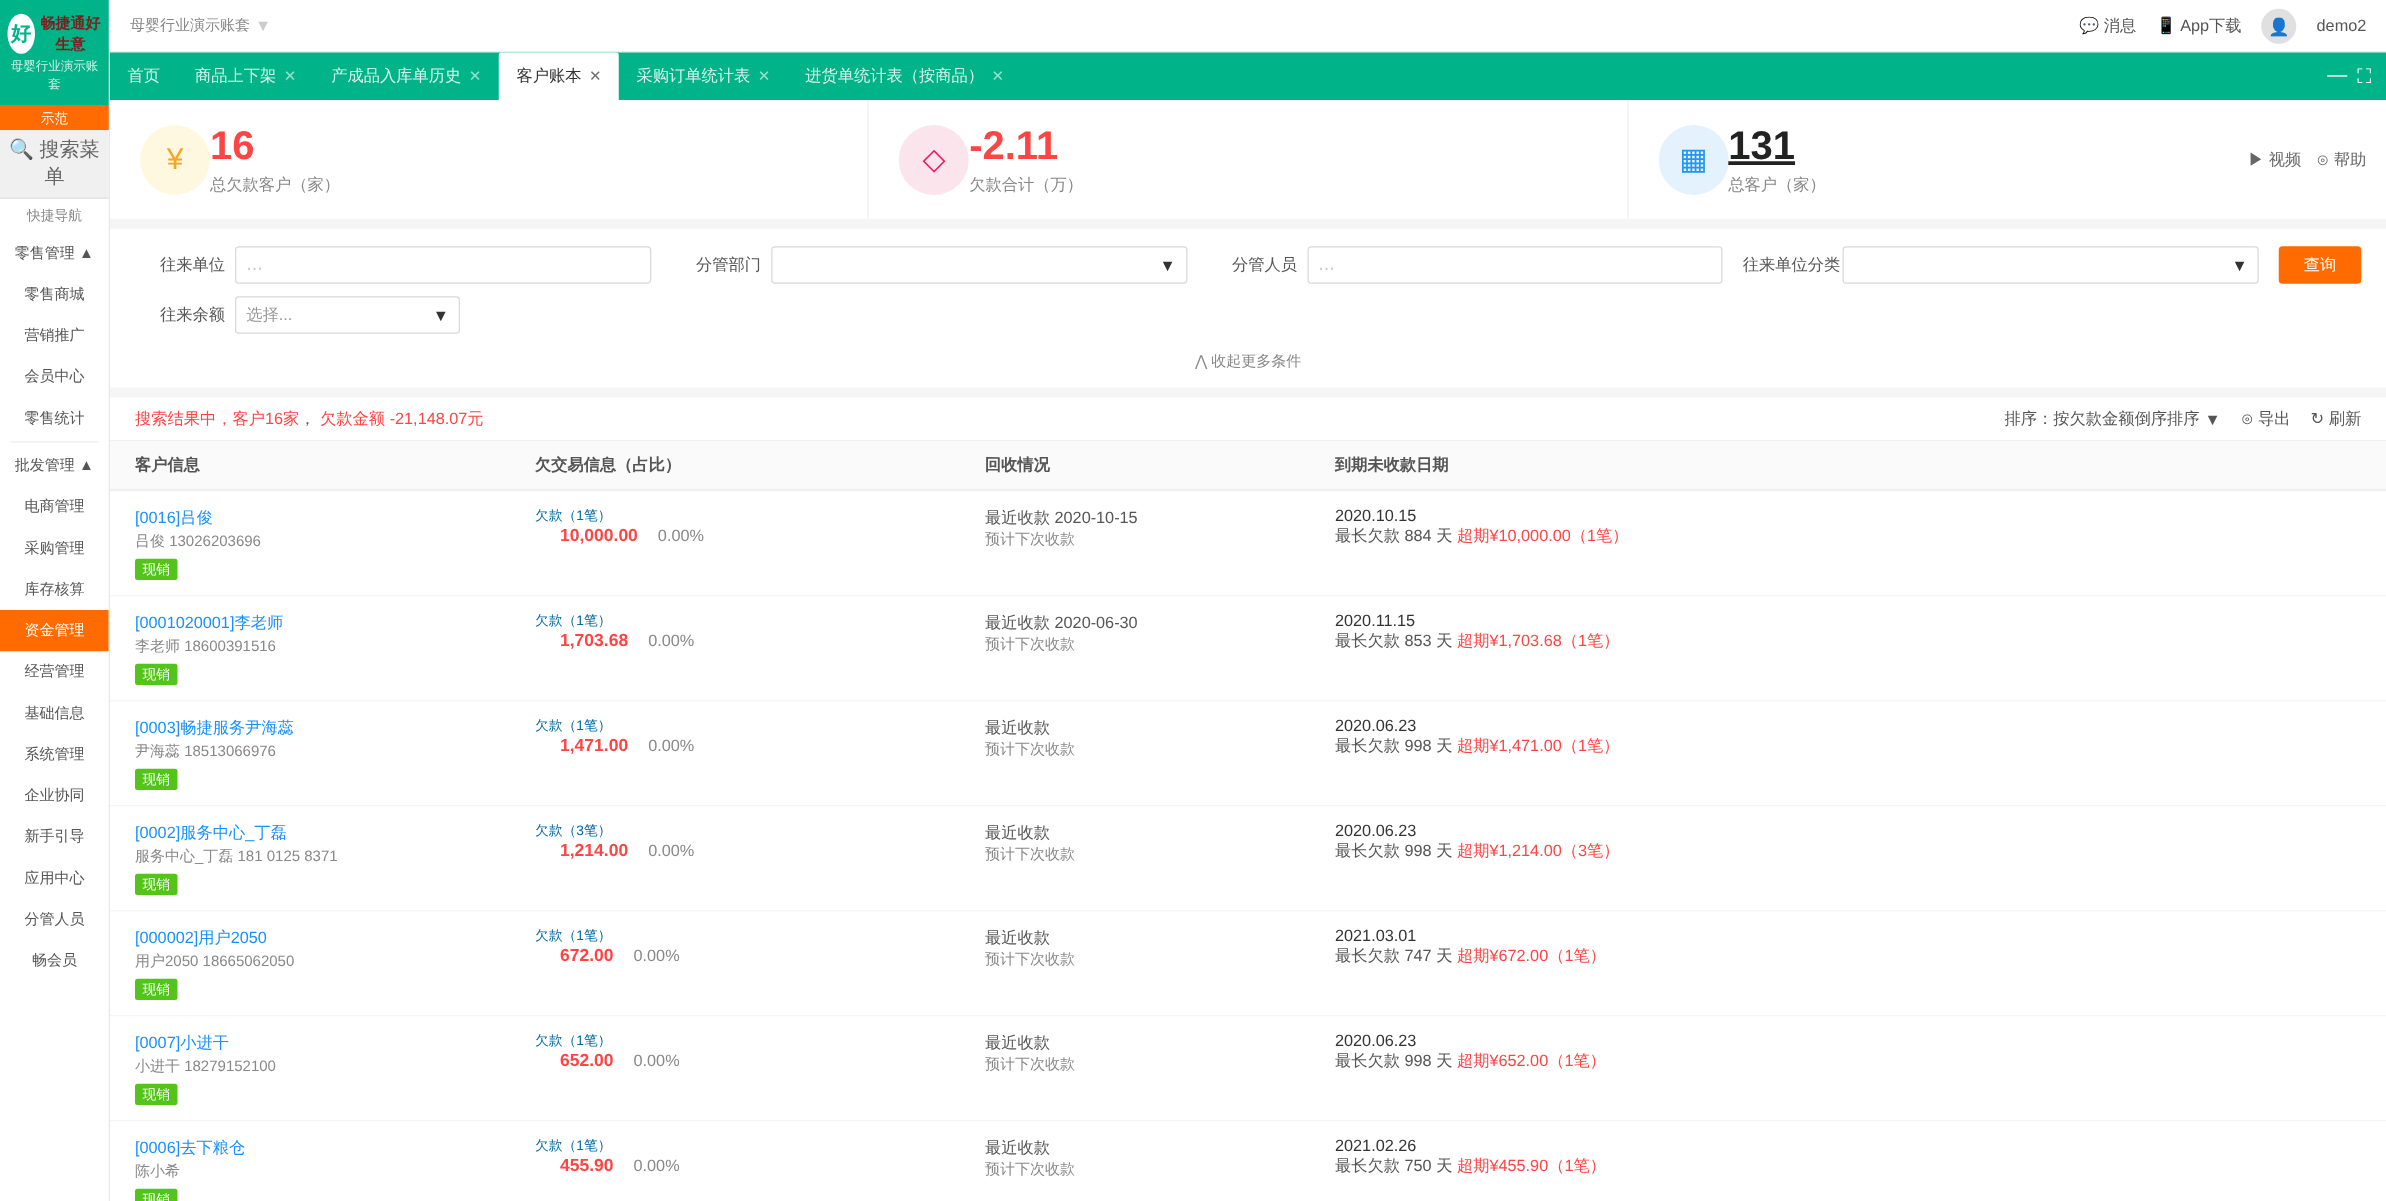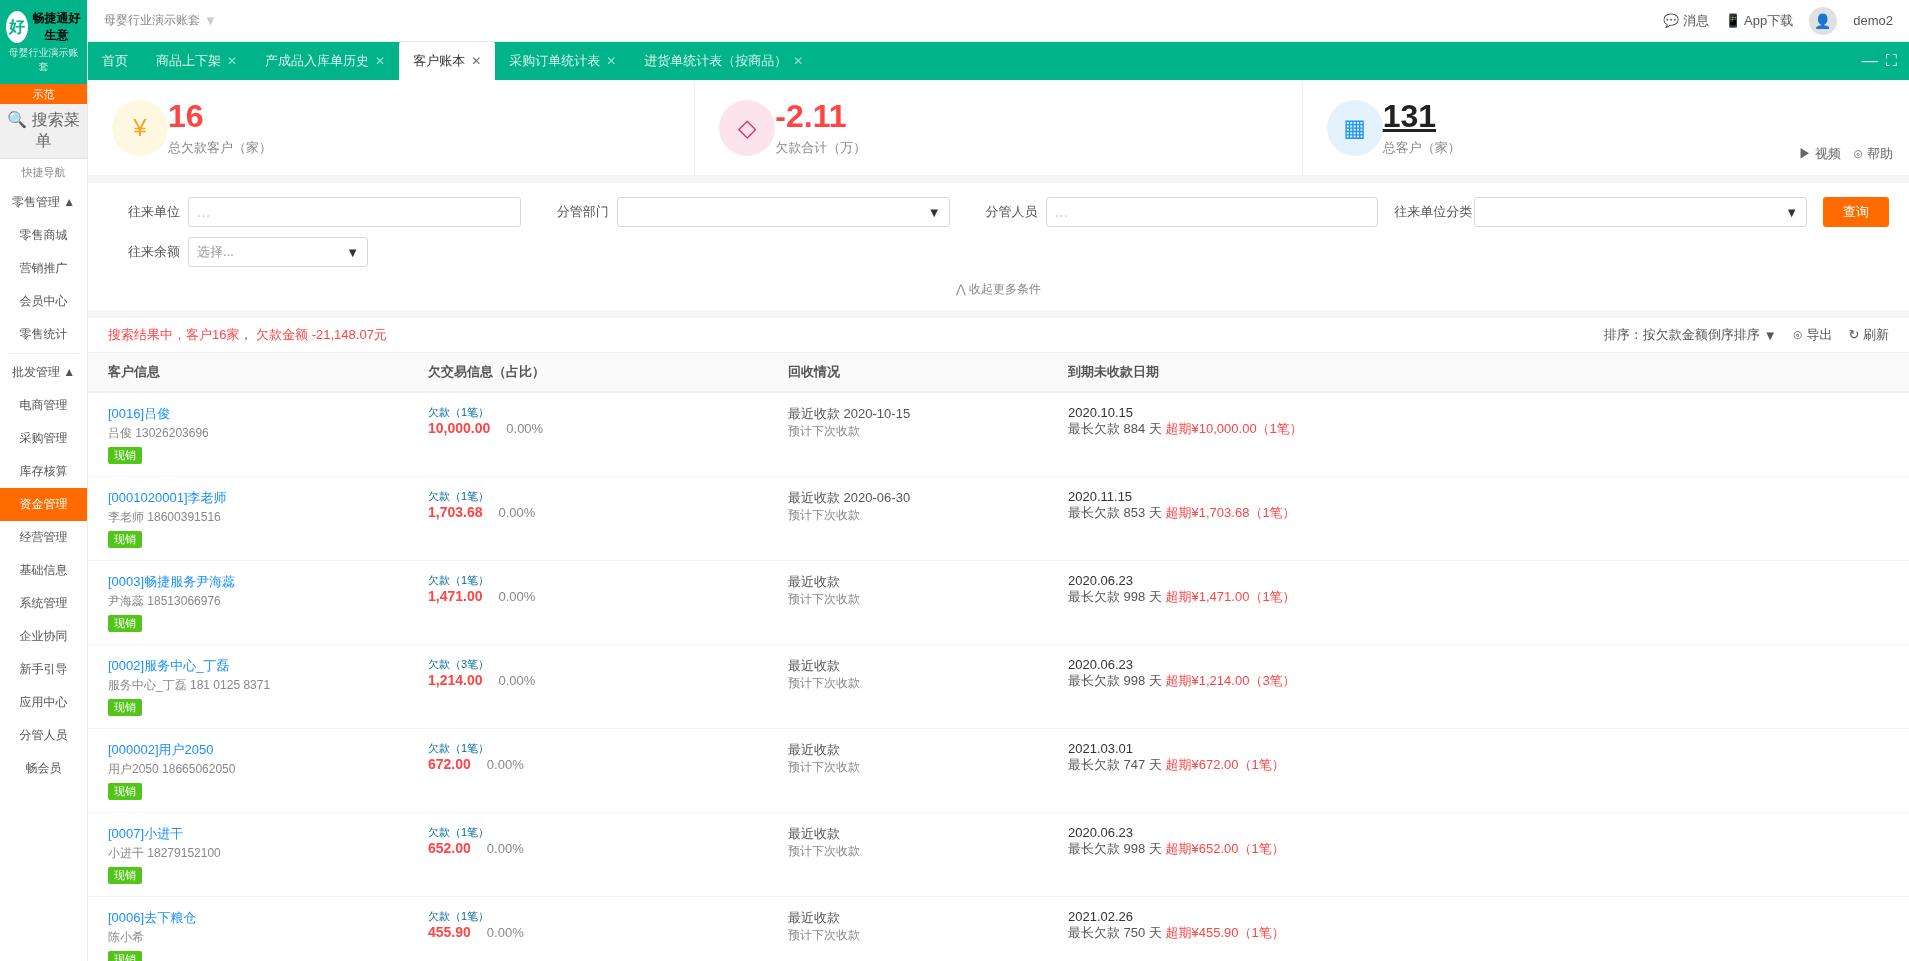--- a/index.html
+++ b/index.html
@@ -34,21 +34,21 @@
     .content { flex: 1; overflow-y: auto; background: #f5f5f5; }
 
     
     .stats-bar { background: #fff; display: flex; margin-bottom: 8px; }
     .stat-item { flex: 1; display: flex; align-items: center; padding: 18px 24px; border-right: 1px solid #f0f0f0; }
     .stat-info { }
     .stat-value { font-size: 32px; font-weight: bold; color: #ff4444; }
     .stat-value.negative { color: #ff4444; }
     .stat-value.dark { color: #222; font-weight: bold; text-decoration: underline; }
     .stat-label { font-size: 13px; color: #888; margin-top: 4px; }
-    .stat-item-right { display: flex; align-items: flex-end; gap: 12px; margin-left: auto; font-size: 13px; color: #666; margin-top: 26px; }
+    .stat-item-right { display: flex; align-items: flex-end; gap: 12px; margin-left: auto; font-size: 13px; color: #666; }
 
     
     .filter-area { background: #fff; padding: 14px 20px 8px; margin-bottom: 8px; }
     .filter-row { display: flex; align-items: center; gap: 16px; margin-bottom: 10px; }
     .filter-item { display: flex; align-items: center; gap: 8px; flex: 1; }
     .filter-label { font-size: 13px; color: #555; white-space: nowrap; width: 72px; text-align: right; }
     .filter-input { flex: 1; height: 30px; border: 1px solid #d9d9d9; border-radius: 3px; padding: 0 8px; font-size: 13px; display: flex; align-items: center; justify-content: space-between; cursor: pointer; background: #fff; }
     .filter-select { flex: 1; height: 30px; border: 1px solid #d9d9d9; border-radius: 3px; padding: 0 8px; font-size: 13px; display: flex; align-items: center; justify-content: space-between; cursor: pointer; background: #fff; }
     .btn-search { background: #ff6b00; color: #fff; border: none; padding: 6px 20px; border-radius: 3px; cursor: pointer; font-size: 13px; }
     .collapse-btn { text-align: center; padding: 4px; color: #888; font-size: 12px; cursor: pointer; }
@@ -63,39 +63,39 @@
     
     .table-wrap { background: #fff; }
     .table-header { display: grid; grid-template-columns: 320px 360px 280px 1fr; padding: 10px 20px; background: #fafafa; border-bottom: 2px solid #f0f0f0; font-weight: bold; font-size: 13px; color: #555; }
     .table-row { display: grid; grid-template-columns: 320px 360px 280px 1fr; padding: 12px 20px; border-bottom: 1px solid #f5f5f5; align-items: start; }
     .customer-name { color: #1890ff; font-size: 13px; cursor: pointer; }
     .customer-sub { font-size: 12px; color: #888; margin: 2px 0; }
     .tag-green { display: inline-block; background: #52c41a; color: #fff; font-size: 11px; padding: 1px 6px; border-radius: 2px; margin-top: 3px; }
     .debt-count { font-size: 11px; color: #0369a1; }
     .debt-amount { color: #ff4444; font-size: 14px; font-weight: bold; }
     .debt-percent { font-size: 13px; color: #888; margin-left: 16px; }
-    .debt-cell { display: flex; align-items: center; gap: 0; }
+    .debt-cell { display: flex; align-items: center; gap: 0; margin-left: 20px; }
     .recover-label { font-size: 12px; color: #888; }
     .recover-date { font-size: 13px; color: #555; }
     .overdue-text { color: #ff4444; font-size: 13px; cursor: pointer; }
     .max-days { font-size: 13px; color: #555; }
 
     
     ::-webkit-scrollbar { width: 6px; }
     ::-webkit-scrollbar-track { background: #f1f1f1; }
     ::-webkit-scrollbar-thumb { background: #ccc; border-radius: 3px; }
 
     .icon-circle { width: 56px; height: 56px; border-radius: 50%; display: flex; align-items: center; justify-content: center; font-size: 24px; }
     .icon-circle.yellow { background: #fff8e1; color: #f5a623; }
     .icon-circle.pink { background: #fce4ec; color: #e91e63; }
     .icon-circle.blue { background: #e3f2fd; color: #2196f3; }
 
     .sidebar-logo-brand { display: flex; align-items: center; gap: 4px; }
     .brand-icon { width: 32px; height: 32px; background: #fff; border-radius: 50%; display: flex; align-items: center; justify-content: center; }
-    .brand-text { color: #000000; font-size: 12px; font-weight: bold; }
+    .brand-text { color: #7f1d1d; font-size: 12px; font-weight: bold; }
     .sidebar-logo-sub { color: rgba(255,255,255,0.8); font-size: 10px; margin-top: 2px; text-align: center; }
 
     .topbar-tag { background: #ff6b00; color: #fff; font-size: 11px; padding: 1px 5px; border-radius: 2px; }
 
     .filter-dots { color: #ccc; font-size: 16px; }
   </style>
 </head>
 <body>
 
 <div class="sidebar">

